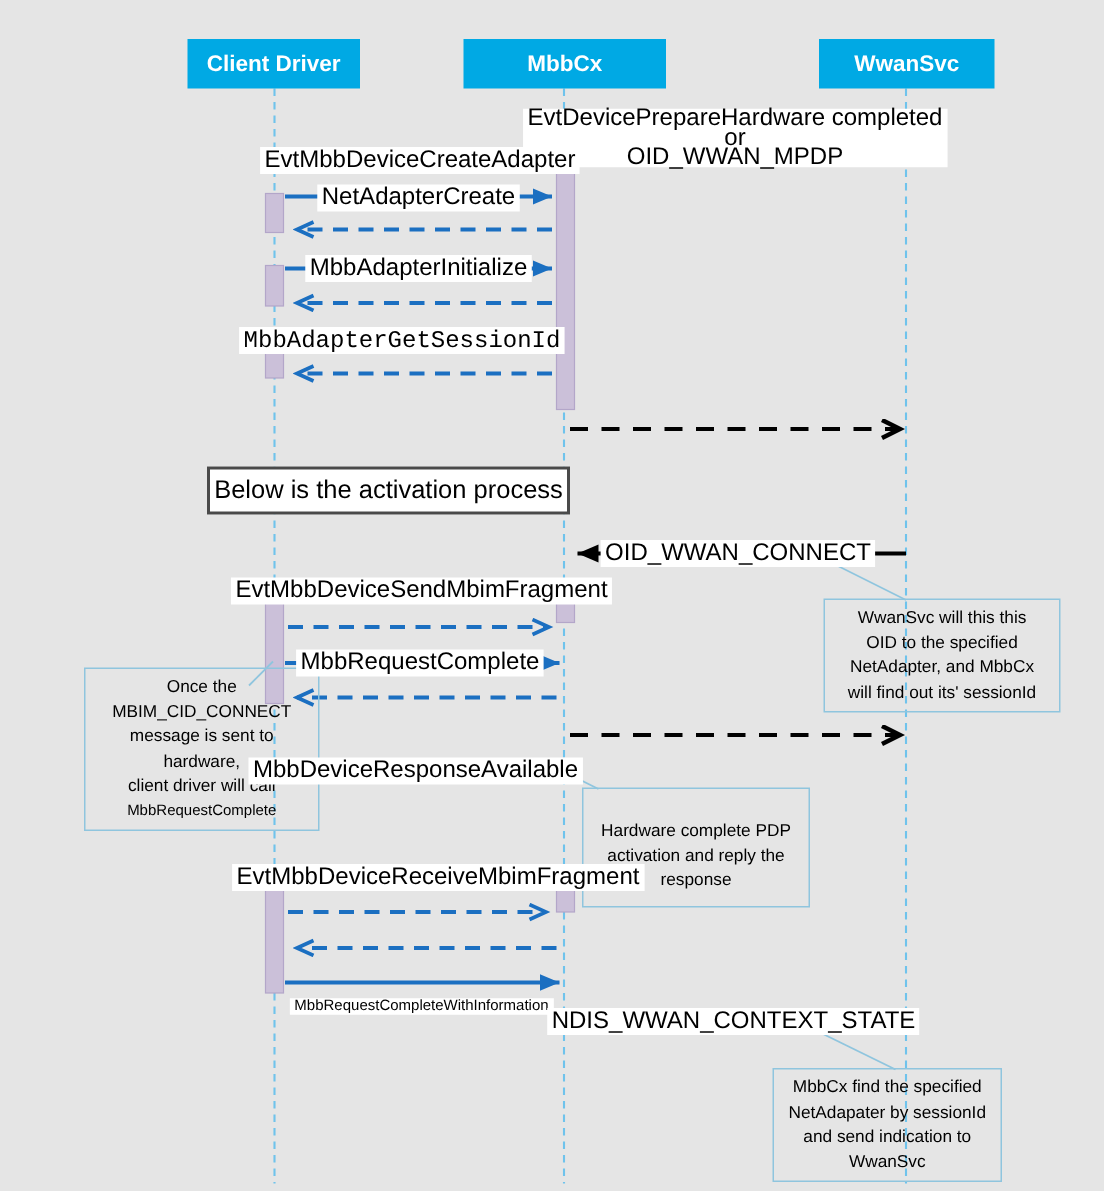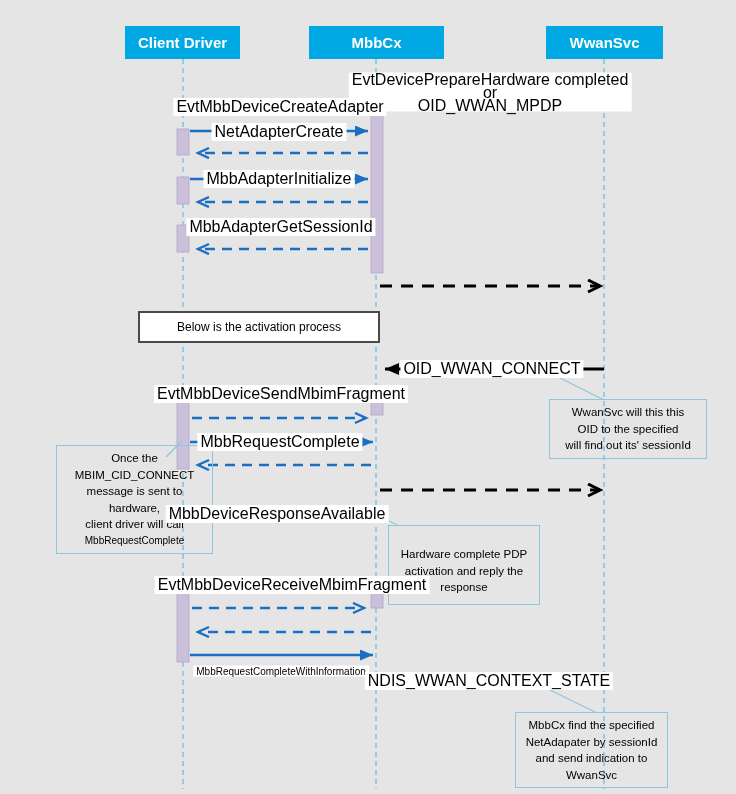--- a/index.html
+++ b/index.html
@@ -15,21 +15,21 @@
   .note .nl{white-space:nowrap;}
   .note .sm{font-size:10px;}
   .msg{
     position:absolute;z-index:3;transform:translate(-50%,-50%);
     background:#fff;font-size:16px;white-space:nowrap;padding:0 3px;
   }
   .msg.small{font-size:10px;margin-top:16px;}
   .msg.multi{line-height:13px;text-align:center;}
   .banner{
     position:absolute;z-index:3;background:#fff;border:2px solid #4a4a4a;
-    text-align:center;font-size:12px;box-sizing:border-box;
+    text-align:center;font-size:17px;box-sizing:border-box;
   }
   .header{
     position:absolute;z-index:4;background:#00A9E4;color:#fff;font-weight:bold;
     font-size:15px;text-align:center;height:33px;line-height:33px;top:26px;
   }
 </style>
 </head>
 <body>
 
 <div id="stage">
@@ -99,21 +99,21 @@
   <div class="header" style="left:546px;width:117px;">WwanSvc</div>
 
   <div class="msg multi" style="left:490px;top:92px;">
     <div>EvtDevicePrepareHardware completed</div>
     <div>or</div>
     <div>OID_WWAN_MPDP</div>
   </div>
   <div class="msg" style="left:280px;top:107px;">EvtMbbDeviceCreateAdapter</div>
   <div class="msg" style="left:279px;top:132px;">NetAdapterCreate</div>
   <div class="msg" style="left:279px;top:179px;">MbbAdapterInitialize</div>
-  <div class="msg" style="left:281px;top:227px;">MbbAdapterGetSessionId</div>
+  <div class="msg" style="left:268px;top:227px;font-family:Liberation Mono, monospace;">MbbAdapterGetSessionId</div>
   <div class="msg" style="left:492px;top:369px;">OID_WWAN_CONNECT</div>
   <div class="msg" style="left:281px;top:394px;">EvtMbbDeviceSendMbimFragment</div>
   <div class="msg" style="left:280px;top:442px;">MbbRequestComplete</div>
   <div class="msg" style="left:277px;top:514px;">MbbDeviceResponseAvailable</div>
   <div class="msg" style="left:282px;top:585px;margin-left:10px;">EvtMbbDeviceReceiveMbimFragment</div>
   <div class="msg small" style="left:281px;top:655px;">MbbRequestCompleteWithInformation</div>
   <div class="msg" style="left:489px;top:681px;">NDIS_WWAN_CONTEXT_STATE</div>
 
   <div class="banner" style="left:138px;top:311px;width:242px;height:32px;line-height:28px;">Below is the activation process</div>
 
@@ -122,20 +122,21 @@
     <div class="nl">MBIM_CID_CONNECT</div>
     <div class="nl">message is sent to</div>
     <div class="nl">hardware,</div>
     <div class="nl">client driver will call</div>
     <div class="nl sm">MbbRequestComplete</div>
   </div>
 
   <div class="note" style="left:549px;top:399px;width:158px;">
     <div class="nl">WwanSvc will this this</div>
     <div class="nl">OID to the specified</div>
+    <div class="nl">NetAdapter, and MbbCx</div>
     <div class="nl">will find out its' sessionId</div>
   </div>
 
   <div class="note" style="left:388px;top:525px;width:152px;padding-top:20px;padding-bottom:8px;">
     <div class="nl">Hardware complete PDP</div>
     <div class="nl">activation and reply the</div>
     <div class="nl">response</div>
   </div>
 
   <div class="note" style="left:515px;top:712px;width:153px;">

